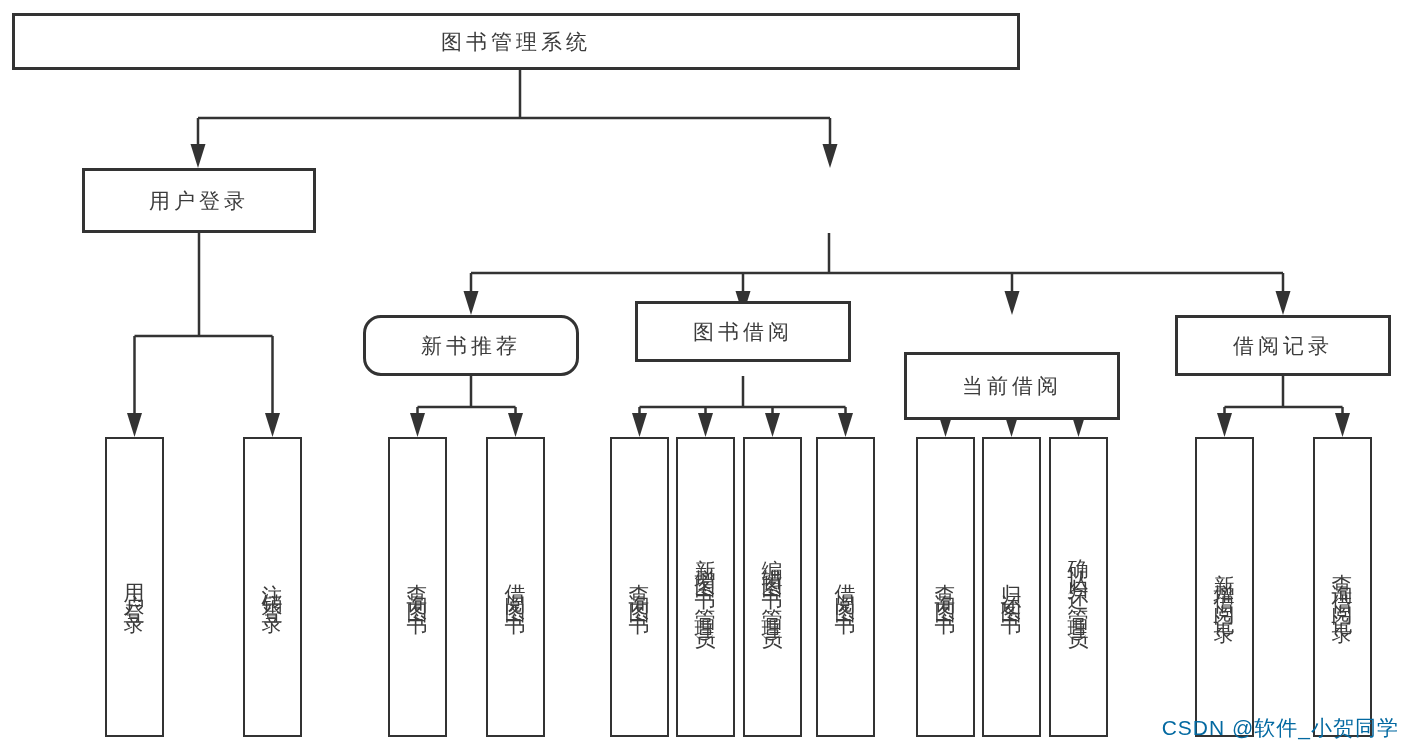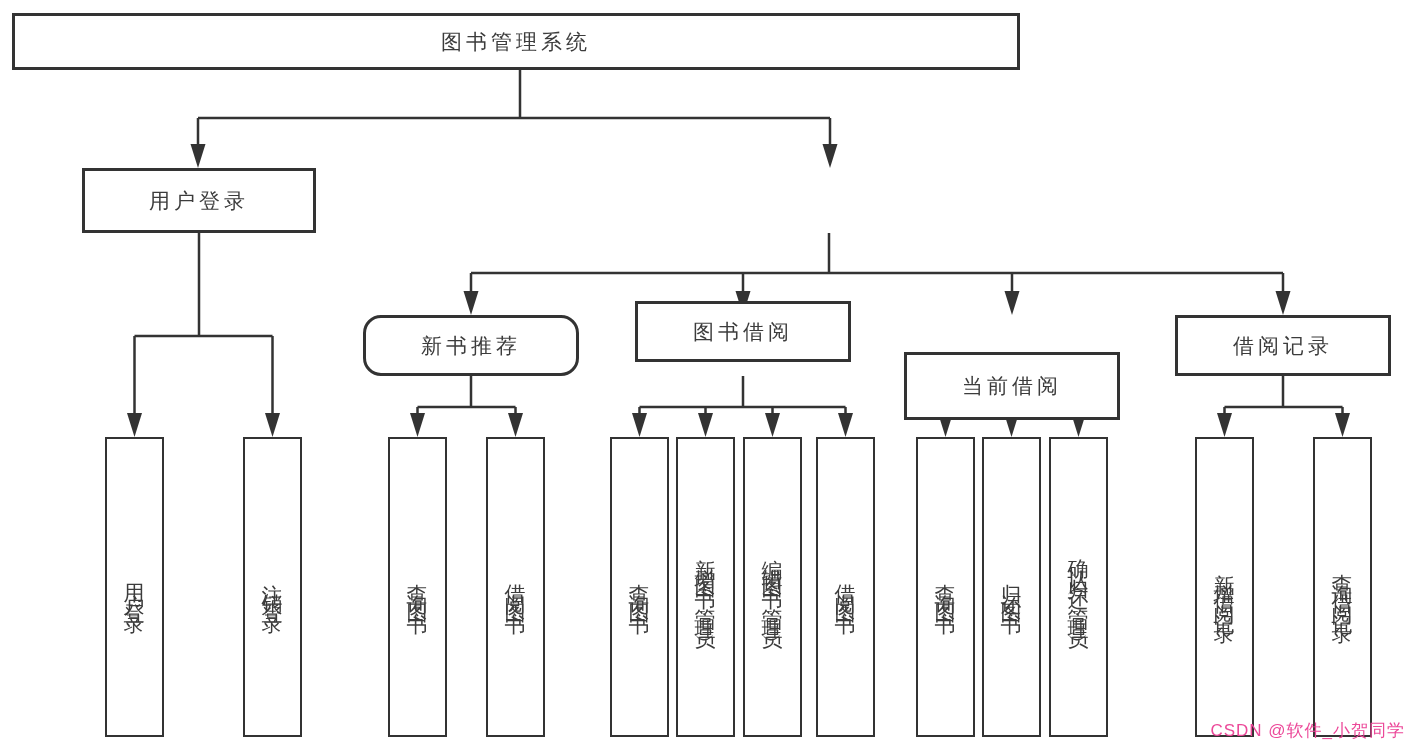--- a/index.html
+++ b/index.html
@@ -46,25 +46,25 @@
   .leaf span {
     writing-mode: vertical-rl;
     text-orientation: mixed;
     font-size: 21px;
     line-height: 1;
     letter-spacing: 10px;
     white-space: nowrap;
   }
   .watermark {
     position: absolute;
-    right: 0;
+    right: 6px;
     bottom: 5px;
-    font-size: 17px;
+    font-size: 21px;
     letter-spacing: 1px;
-    color: #ec4899;
+    color: #0369a1;
     z-index: 10;
     white-space: nowrap;
   }
 </style>
 </head>
 <body>
 
 <div class="canvas">
 
   <svg class="connectors" viewBox="0 0 1405 747">

